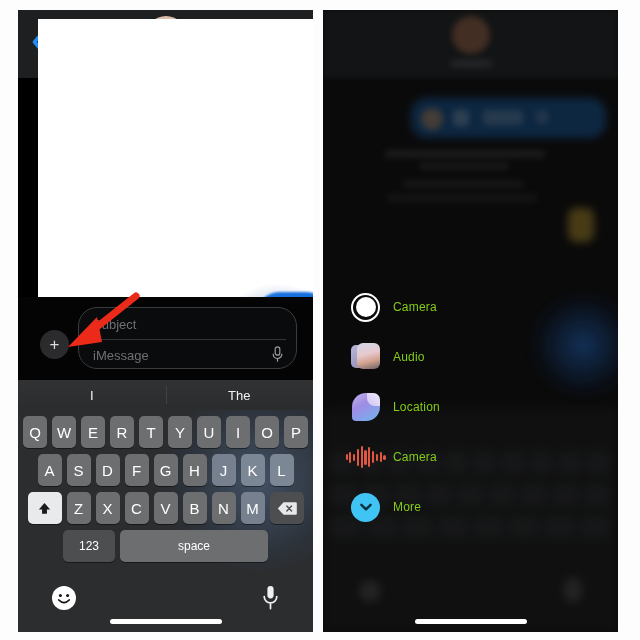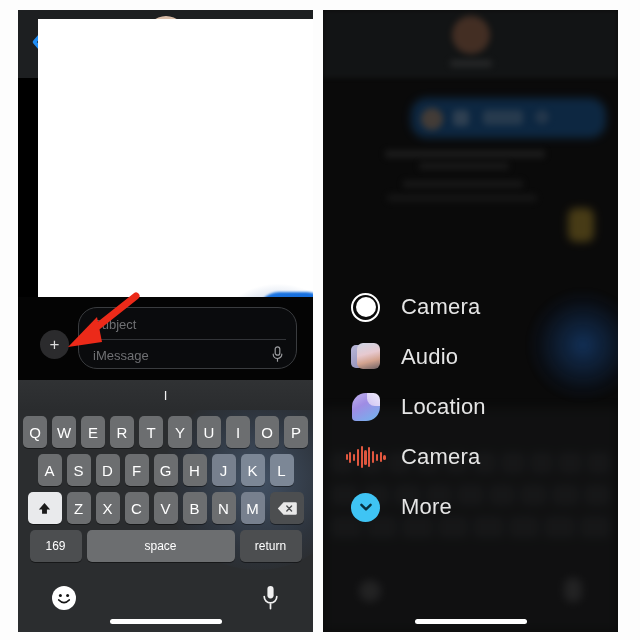--- a/index.html
+++ b/index.html
@@ -286,22 +286,22 @@
     display: flex; align-items: center;
     height: 50px;
   }
   .app-icon {
     width: 31px; height: 31px;
     flex: 0 0 31px;
     display: flex; align-items: center; justify-content: center;
     position: relative;
   }
   .app-label {
-    margin-left: 20px;
-    font-size: 22px; color: #e5e5e5;
+    margin-left: 12px;
+    font-size: 12px; color: #84cc16;
     letter-spacing: .2px;
   }
 
   
   .ico-camera {
     width: 29px; height: 29px; border-radius: 50%;
     border: 2.5px solid #ffffff;
     background: transparent;
     position: relative;
   }
@@ -398,20 +398,21 @@
             <rect x="4.2" y="0.8" width="4.6" height="8.4" rx="2.3" fill="none" stroke="#9a9b9e" stroke-width="1.2"></rect>
             <path d="M2.2 8.2a4.3 4.3 0 0 0 8.6 0" fill="none" stroke="#9a9b9e" stroke-width="1.2" stroke-linecap="round"></path>
             <line x1="6.5" y1="12.6" x2="6.5" y2="15.2" stroke="#9a9b9e" stroke-width="1.2" stroke-linecap="round"></line>
           </svg>
         </div>
       </div>
     </div>
 
     <div class="predict-bar">
       <div class="predict-cell">I</div>
+      <div class="predict-cell">The</div>
     </div>
 
     <div class="keyboard">
       <div class="kb-sheen"></div>
 
       <div class="kb-row">
         <div class="key">Q</div>
         <div class="key">W</div>
         <div class="key">E</div>
         <div class="key">R</div>
@@ -450,23 +451,22 @@
         <div class="key tinted">M</div>
         <div class="key func">
           <svg viewBox="0 0 22 16" width="20" height="15" aria-hidden="true">
             <path d="M7.2 1.2 H20.4 a1.4 1.4 0 0 1 1.4 1.4 V13.4 a1.4 1.4 0 0 1 -1.4 1.4 H7.2 L0.9 8 Z" fill="#e8e8e8"></path>
             <path d="M10.8 5.2 L16 10.8 M16 5.2 L10.8 10.8" stroke="#4c4e50" stroke-width="1.5" stroke-linecap="round"></path>
           </svg>
         </div>
       </div>
 
       <div class="kb-row bottom">
-        <div class="key num">169</div>
+        <div class="key num">123</div>
         <div class="key space">space</div>
-        <div class="key ret">return</div>
       </div>
 
       <div class="kb-bottom-strip">
         <div class="emoji-key">
           <svg viewBox="0 0 22 22" width="22" height="22" aria-hidden="true">
             <circle cx="11" cy="11" r="10.5" fill="#ffffff"></circle>
             <circle cx="7.4" cy="8.4" r="1.5" fill="#141414"></circle>
             <circle cx="14.6" cy="8.4" r="1.5" fill="#141414"></circle>
             <path d="M5.8 13 Q11 18.4 16.2 13" fill="none" stroke="#141414" stroke-width="1.8" stroke-linecap="round"></path>
           </svg>

